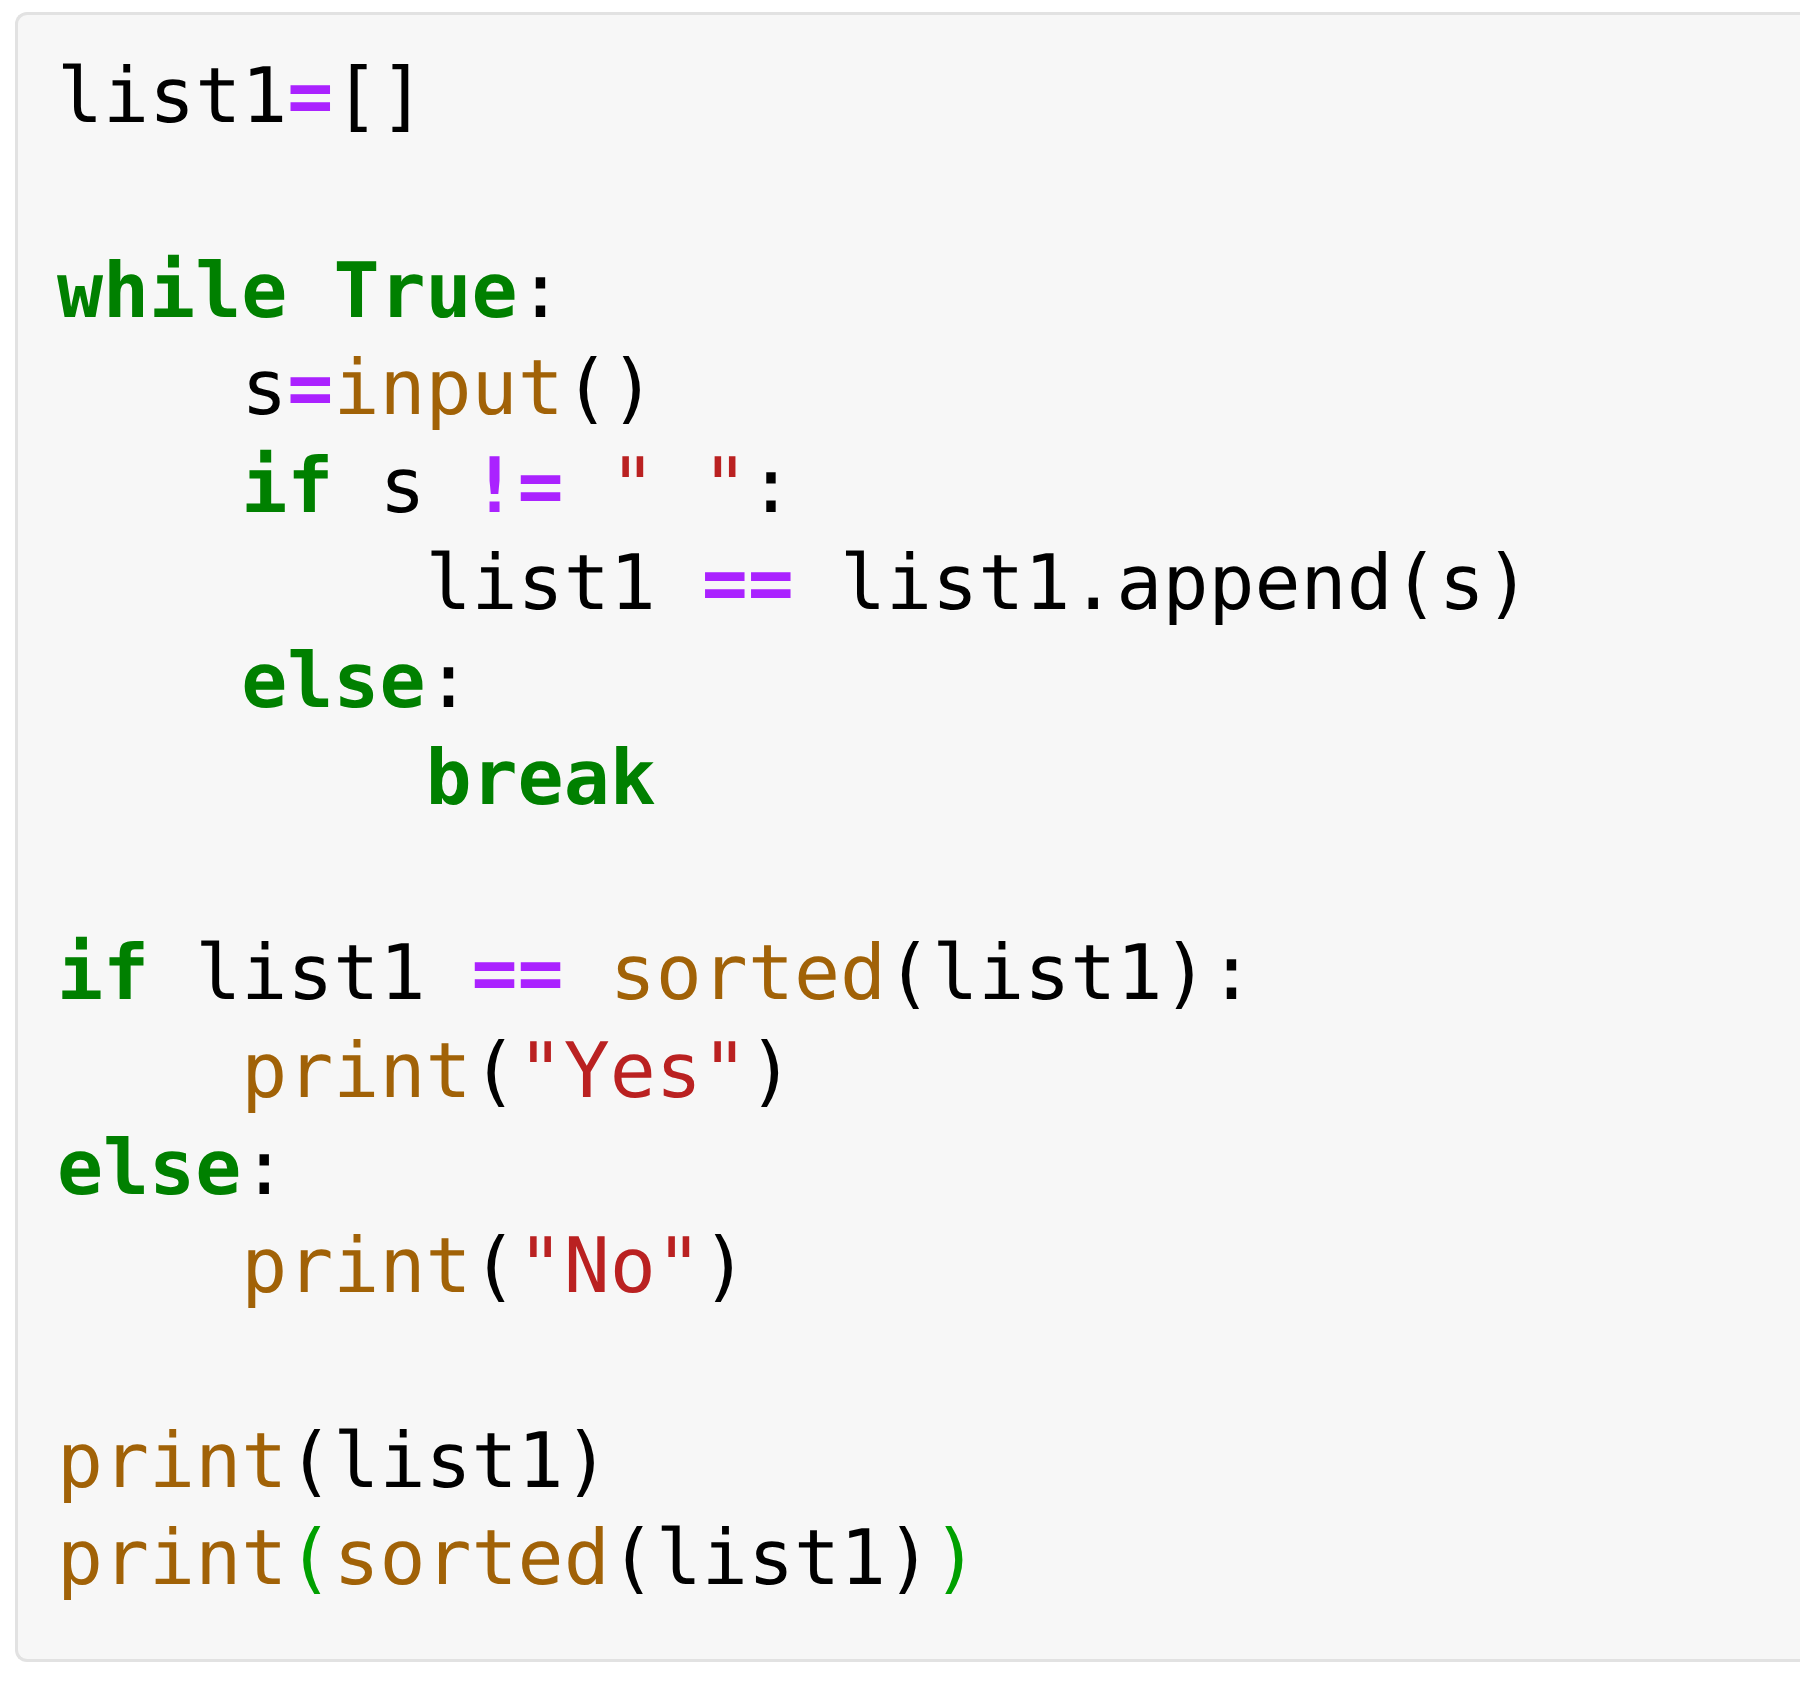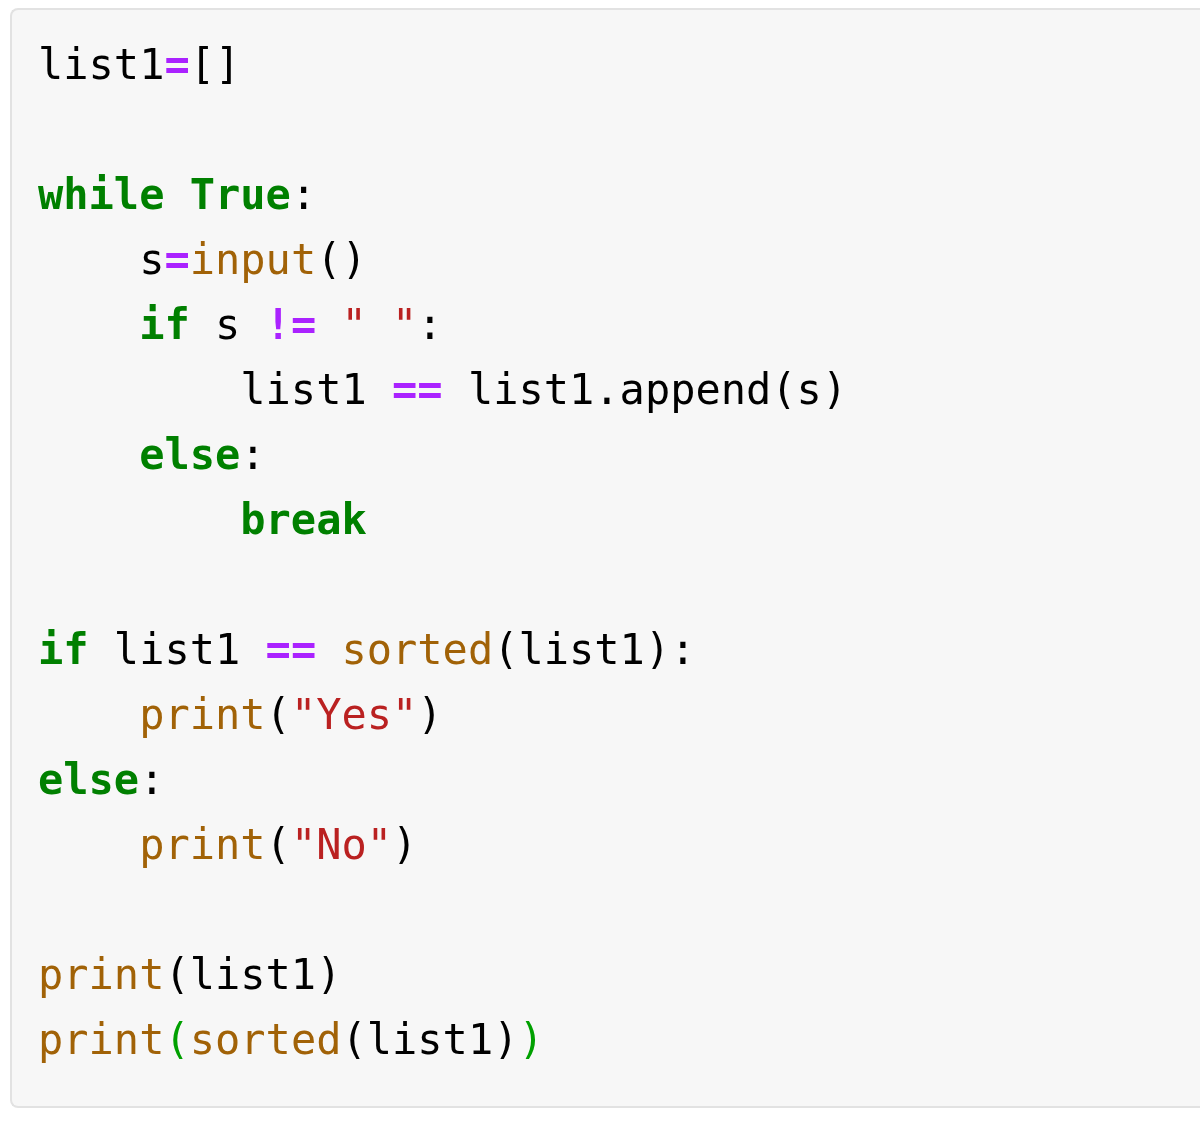--- a/index.html
+++ b/index.html
@@ -25,21 +25,21 @@
     box-sizing: border-box;
     width: 1190px;
     height: 1100px;
     padding: 22px 0 22px 26px;
     overflow: hidden;
   }
   pre.code {
     margin: 0;
     padding: 0;
     font-family: "DejaVu Sans Mono", "Liberation Mono", monospace;
-    font-size: 42px;
+    font-size: 51px;
     line-height: 65px;
     color: #000000;
     white-space: pre;
     letter-spacing: 0px;
     font-weight: 400;
     -webkit-font-smoothing: antialiased;
   }
   .ln { display: block; height: 65px; }
   .tok { white-space: pre; }
   .t-kw      { color: #008000; font-weight: bold; }

